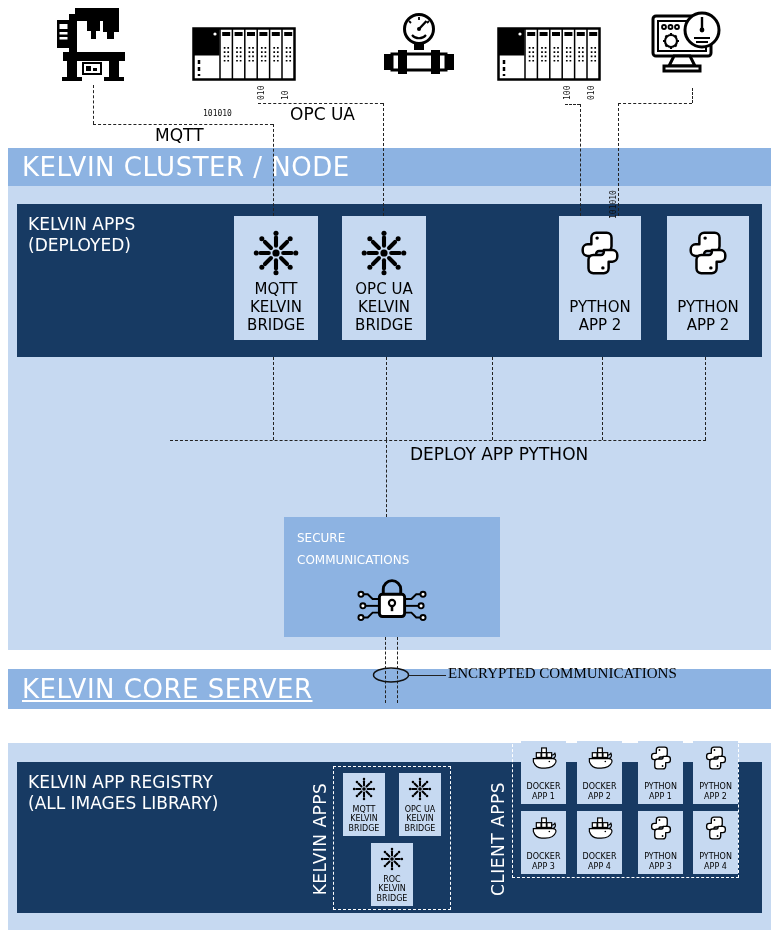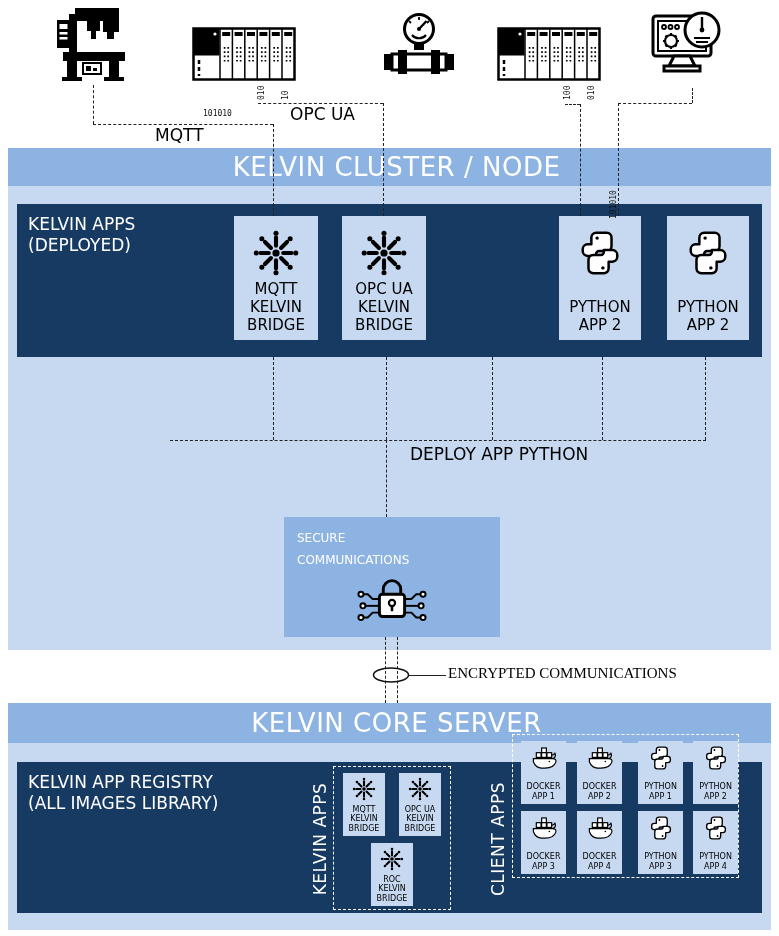--- a/index.html
+++ b/index.html
@@ -6,21 +6,21 @@
     --band:#8DB3E2; --section:#C6D9F1; --navy:#173A63; --tilebg:#C6D9F1;
     --line:#222222; --textlight:#FFFFFF; --textdark:#000000;
   }
   html,body{margin:0;padding:0;background:#fff;}
   #stage{
     position:relative;width:779px;height:936px;background:#fff;overflow:hidden;
     font-family:"DejaVu Sans","Liberation Sans",sans-serif;color:#000;
   }
   .band{position:absolute;left:8px;width:763px;background:var(--band);color:var(--textlight);
         font-size:26px;display:flex;align-items:center;padding-left:14px;box-sizing:border-box;
-        letter-spacing:.5px;justify-content:center;}
+        letter-spacing:.5px;}
   .section{position:absolute;left:8px;width:763px;background:var(--section);}
   .navybox{position:absolute;background:var(--navy);}
   .heading{position:absolute;color:var(--textlight);font-size:17px;line-height:21px;white-space:nowrap;}
   .tile{position:absolute;background:var(--tilebg);display:flex;flex-direction:column;
         align-items:center;text-align:center;box-sizing:border-box;}
   .tile .ticon{margin-top:13px;display:block;line-height:0;}
   .tile .tlabel{margin-top:auto;padding-bottom:6px;font-size:15px;line-height:18px;color:#000;}
   .rtile .ticon{margin-top:4px;}
   .rtile .tlabel{padding-bottom:3px;font-size:8px;line-height:9.5px;}
   .group{position:absolute;border:1.6px dashed #fff;box-sizing:border-box;}
@@ -39,21 +39,21 @@
 </head>
 <body>
 
 <div id="stage">
 
   <div class="band" style="top:148px;height:38px;">
     <span>KELVIN CLUSTER / NODE</span>
   </div>
   <div class="section" style="top:186px;height:464px;"></div>
 
-  <div class="band" style="top:703px;height:40px;">
+  <div class="band" style="top:669px;height:40px;text-decoration:underline;">
     <span>KELVIN CORE SERVER</span>
   </div>
   <div class="section" style="top:743px;height:187px;"></div>
 
   <div class="navybox" style="left:17px;top:204px;width:745px;height:153px;"></div>
   <div class="heading" style="left:28px;top:214px;">
     <div>KELVIN APPS</div>
     <div>(DEPLOYED)</div>
   </div>
   <div id="deployed-tiles">

